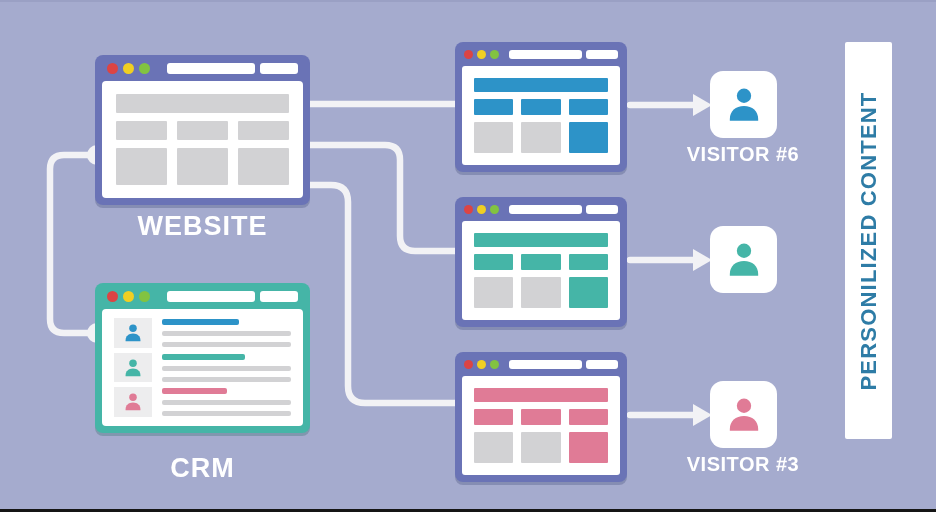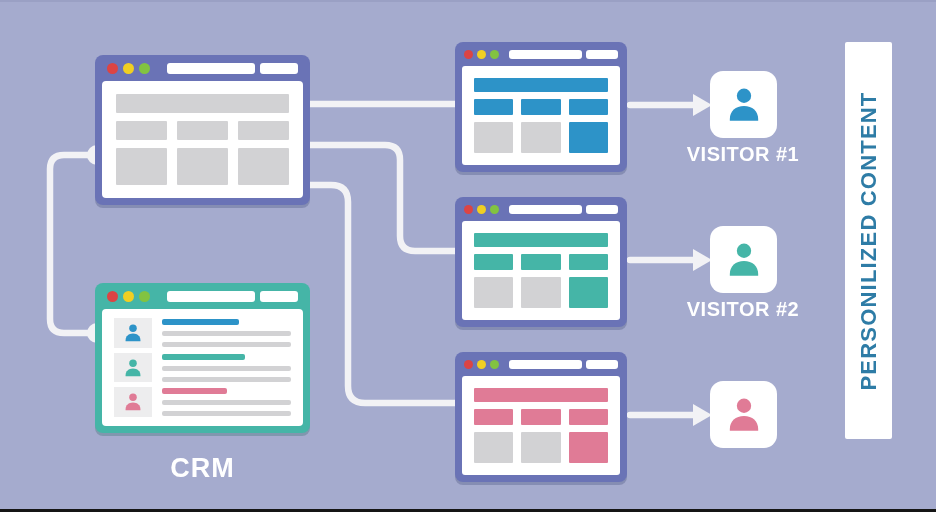--- a/index.html
+++ b/index.html
@@ -135,20 +135,21 @@
         <div class="blk hero"></div>
         <div class="blk"></div>
         <div class="blk"></div>
         <div class="blk"></div>
         <div class="blk"></div>
         <div class="blk"></div>
         <div class="blk"></div>
       </div>
     </div>
   </div>
+  <div class="big-label website-label">WEBSITE</div>
 
   <div class="window teal crm-window">
     <div class="titlebar">
       <span class="dot red"></span>
       <span class="dot yellow"></span>
       <span class="dot green"></span>
       <span class="addr long"></span>
       <span class="addr short"></span>
     </div>
     <div class="pagewrap">
@@ -259,36 +260,36 @@
       </div>
     </div>
   </div>
 
   <div class="visitor-card accent-blue" style="top:71px">
     <svg viewBox="0 0 24 24">
         <circle cx="12" cy="6.7" r="4.1"></circle>
         <path d="M12 12.6c-4.8 0-8.1 3-8.1 7.4V21h16.2v-1c0-4.4-3.3-7.4-8.1-7.4z"></path>
       </svg>
   </div>
-  <div class="visitor-label" style="top:143px">VISITOR #1</div>
+  <div class="visitor-label" style="top:143px">VISITOR #6</div>
 
   <div class="visitor-card accent-teal" style="top:226px">
     <svg viewBox="0 0 24 24">
         <circle cx="12" cy="6.7" r="4.1"></circle>
         <path d="M12 12.6c-4.8 0-8.1 3-8.1 7.4V21h16.2v-1c0-4.4-3.3-7.4-8.1-7.4z"></path>
       </svg>
   </div>
-  <div class="visitor-label" style="top:298px">VISITOR #2</div>
 
   <div class="visitor-card accent-pink" style="top:381px">
     <svg viewBox="0 0 24 24">
         <circle cx="12" cy="6.7" r="4.1"></circle>
         <path d="M12 12.6c-4.8 0-8.1 3-8.1 7.4V21h16.2v-1c0-4.4-3.3-7.4-8.1-7.4z"></path>
       </svg>
   </div>
+  <div class="visitor-label" style="top:453px">VISITOR #3</div>
 
   <div class="banner">
     <span>PERSONILIZED CONTENT</span>
   </div>
 
   <div class="edge-top"></div>
   <div class="edge-bottom"></div>
 </div>
 
 </body></html>

